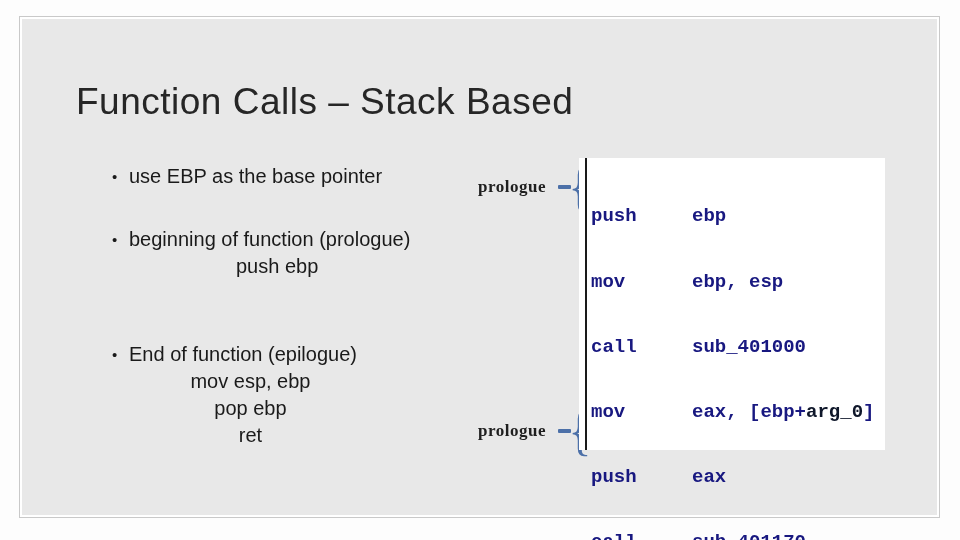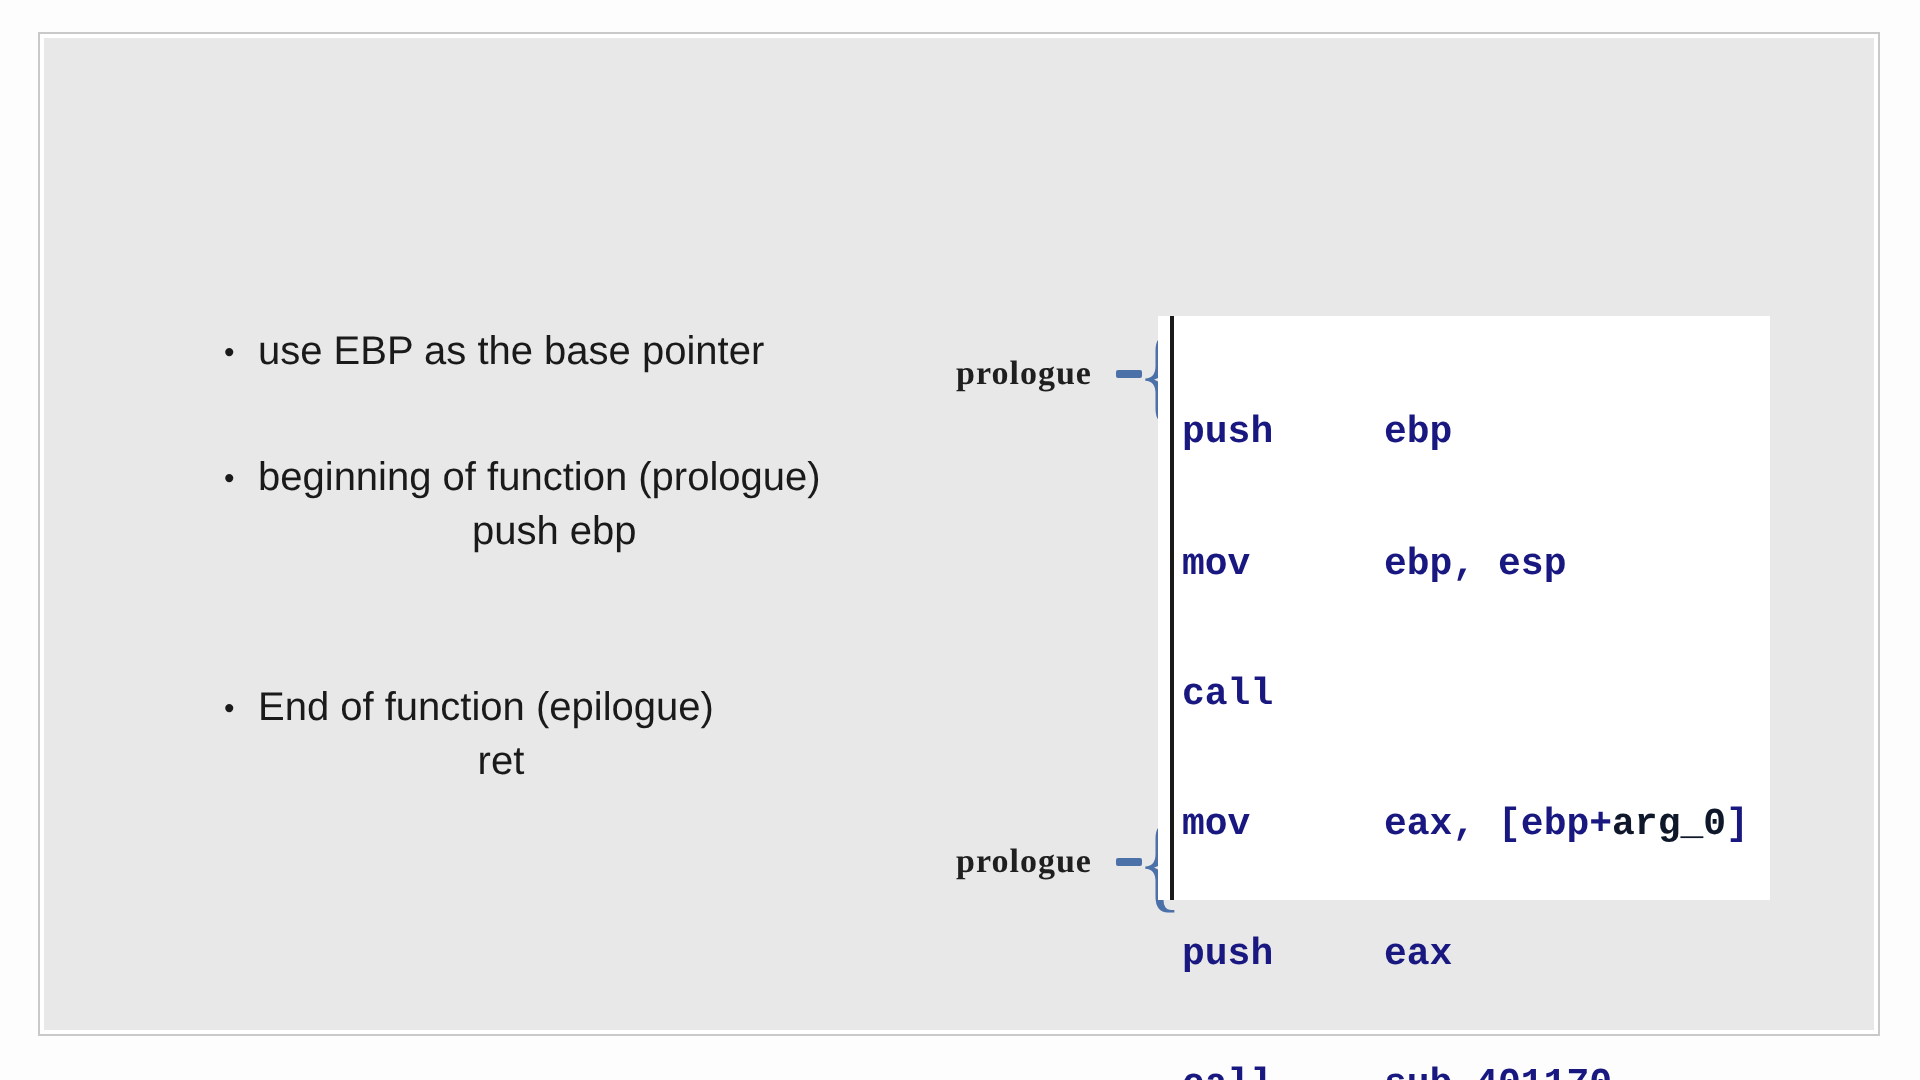--- a/index.html
+++ b/index.html
@@ -115,20 +115,21 @@
   .asm-row { display: flex; }
   .asm-mnemonic { flex: 0 0 101px; }
   .asm-green { color: #0f172a; }
 </style>
 </head>
 <body>
 
 <div class="stage">
   <div class="slide">
 
+    <div class="slide-title">Function Calls – Stack Based</div>
 
     <div class="bullet-group" id="bullet-group-1">
       <div class="bullet-line">
         <span class="bullet-marker">•</span>
         <span>use EBP as the base pointer</span>
       </div>
     </div>
 
     <div class="bullet-group" id="bullet-group-2">
       <div class="bullet-line">
@@ -136,41 +137,43 @@
         <span>beginning of function (prologue)</span>
       </div>
       <div class="sub-line">push ebp</div>
     </div>
 
     <div class="bullet-group" id="bullet-group-3">
       <div class="bullet-line">
         <span class="bullet-marker">•</span>
         <span>End of function (epilogue)</span>
       </div>
+      <div class="sub-line">mov esp, ebp</div>
+      <div class="sub-line">pop ebp</div>
       <div class="sub-line">ret</div>
     </div>
 
     <div class="anno-row" id="prologue-row">
       <span class="anno-label">prologue</span>
       <span class="anno-dash"></span>
       <span class="anno-brace">{</span>
     </div>
 
     <div class="anno-row" id="epilogue-row">
       <span class="anno-label">prologue</span>
       <span class="anno-dash"></span>
       <span class="anno-brace">{</span>
     </div>
 
     <div class="code-panel">
       <div class="code-rule"></div>
       <div class="code-lines">
         <div class="asm-row"><span class="asm-mnemonic">push</span><span>ebp</span></div>
         <div class="asm-row"><span class="asm-mnemonic">mov</span><span>ebp, esp</span></div>
-        <div class="asm-row"><span class="asm-mnemonic">call</span></div>
+        <div class="asm-row"><span class="asm-mnemonic">call</span><span>sub_401000</span></div>
         <div class="asm-row"><span class="asm-mnemonic">mov</span><span>eax, [ebp+</span><span class="asm-green">arg_0</span><span>]</span></div>
         <div class="asm-row"><span class="asm-mnemonic">push</span><span>eax</span></div>
         <div class="asm-row"><span class="asm-mnemonic">call</span><span>sub_401170</span></div>
         
         
         
         
         
         
         

